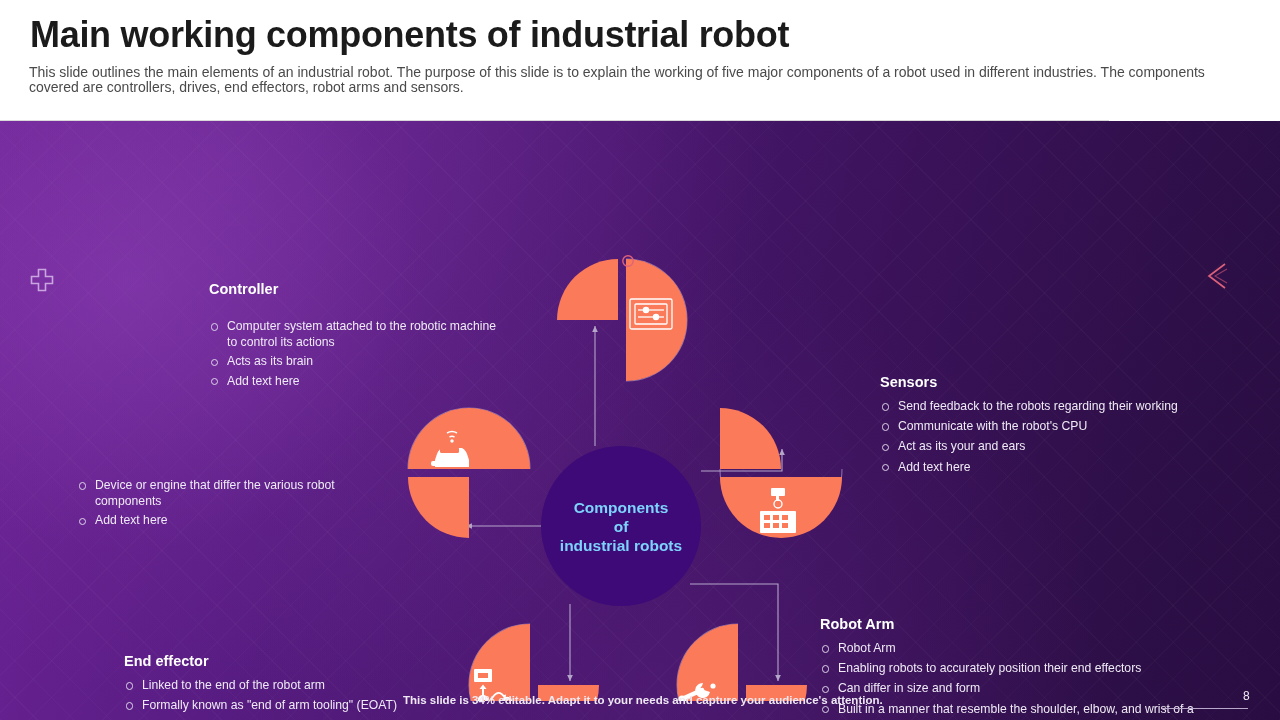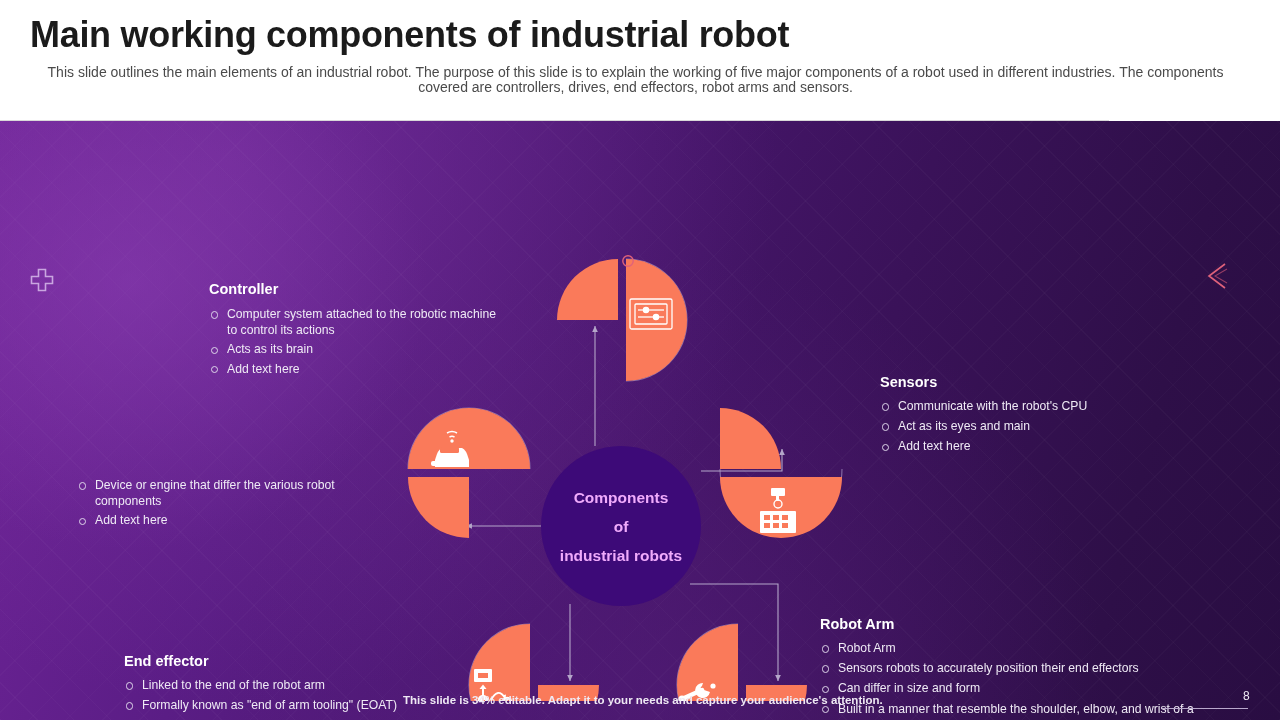--- a/index.html
+++ b/index.html
@@ -7,21 +7,20 @@
   body {
     font-family:"Liberation Sans", sans-serif;
     background:#ffffff;
   }
 
   
   #header {
     position:absolute; left:0; top:0; width:1109px; height:121px;
     background:#ffffff;
     border-bottom:1px solid #d9d9d9;
-    text-align:center;
   }
   #title {
     position:absolute; left:30px; top:14px;
     font-size:36px; font-weight:700; color:#1b1b1b;
     letter-spacing:-0.3px; white-space:nowrap;
   }
   #subtitle {
     position:absolute; left:29px; top:65px; width:1213px;
     font-size:14px; line-height:15px; color:#4a4a4a;
   }
@@ -70,35 +69,35 @@
     content:""; position:absolute; left:2px; top:5.2px;
     width:5.4px; height:5.4px; border:1.1px solid #ded5ea; border-radius:50%;
   }
 
   #blk-controller { left:209px; top:160px; width:300px; }
   #blk-sensors    { left:880px; top:253px; width:340px; }
   #blk-drive      { left:77px;  top:356px; width:290px; }
   #blk-endeffector{ left:124px; top:532px; width:330px; }
   #blk-robotarm   { left:820px; top:495px; width:375px; }
 
-  #blk-controller h3 { margin-bottom:9px; }
+  #blk-controller h3 { margin-bottom:21px; }
   #blk-sensors li, #blk-endeffector li, #blk-robotarm li { margin-bottom:4px; }
 
   
   #diagram { position:absolute; left:390px; top:60px; width:500px; height:520px; }
   #diagram svg { position:absolute; left:0; top:0; }
 
   #center-circle {
     position:absolute; left:151px; top:265px; width:160px; height:160px;
     background:#3d0a78; border-radius:50%;
     display:flex; align-items:center; justify-content:center;
   }
   #center-label {
-    text-align:center; color:#f0abfc; font-size:15.5px; font-weight:700;
-    line-height:29px; white-space:pre-line;
+    text-align:center; color:#7dd3fc; font-size:15.5px; font-weight:700;
+    line-height:19px; white-space:pre-line;
   }
 
   
   #footer-text {
     position:absolute; left:403px; top:694px;
     font-size:11.5px; font-weight:700; color:#efe9f4;
   }
   #page-num {
     position:absolute; left:1243px; top:689px;
     font-size:12px; color:#efe9f4;
@@ -255,22 +254,23 @@
     <ul>
       <li>Computer  system attached to the robotic machine to control its actions</li>
       <li>Acts as its brain</li>
       <li>Add text here</li>
     </ul>
   </div>
 
   <div class="block" id="blk-sensors">
     <h3>Sensors</h3>
     <ul>
+      <li>Send feedback  to the robots  regarding  their working</li>
       <li>Communicate  with the robot's CPU</li>
-      <li>Act as its eyes and main</li>
+      <li>Act as its your and ears</li>
       <li>Add text here</li>
     </ul>
   </div>
 
   <div class="block" id="blk-drive">
     <ul>
       <li>Device  or engine that differ the various robot components</li>
       <li>Add text here</li>
     </ul>
   </div>
@@ -282,21 +282,21 @@
       <li>Formally known as "end of arm tooling" (EOAT)</li>
       <li>Behaves  like human hand</li>
 
     </ul>
   </div>
 
   <div class="block" id="blk-robotarm">
     <h3>Robot Arm</h3>
     <ul>
       <li>Robot Arm</li>
-      <li>Sensors robots to accurately position their end effectors</li>
+      <li>Enabling robots to accurately position their end effectors</li>
       <li>Can differ in size and form</li>
       <li>Built in a manner that resemble the shoulder, elbow, and wrist of a human arm</li>
 
     </ul>
   </div>
 </div>
 
 <div id="footer-text">This slide is 34% editable. Adapt it to your needs and capture your audience's attention.</div>
 <div id="page-rule"></div>
 <div id="page-num">8</div>

